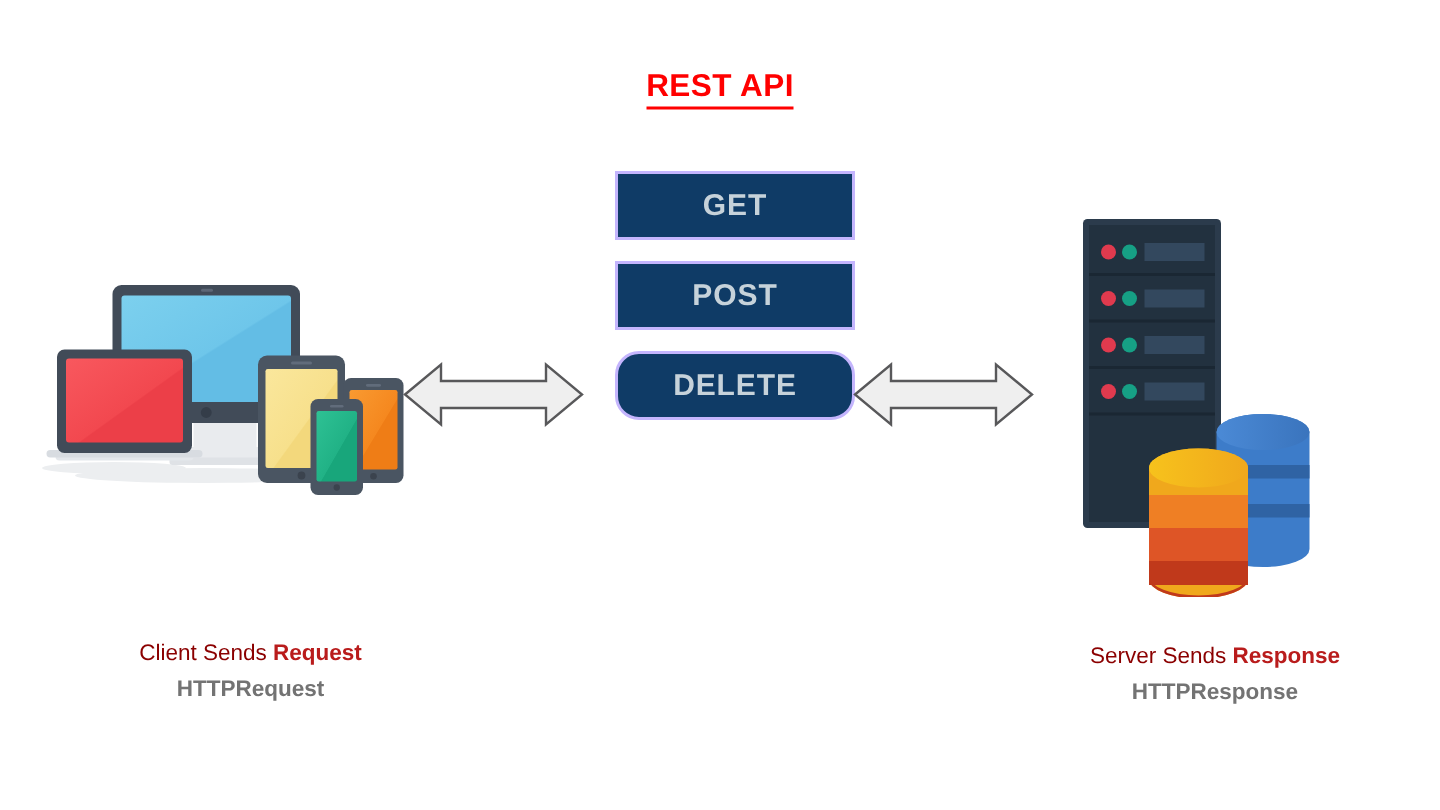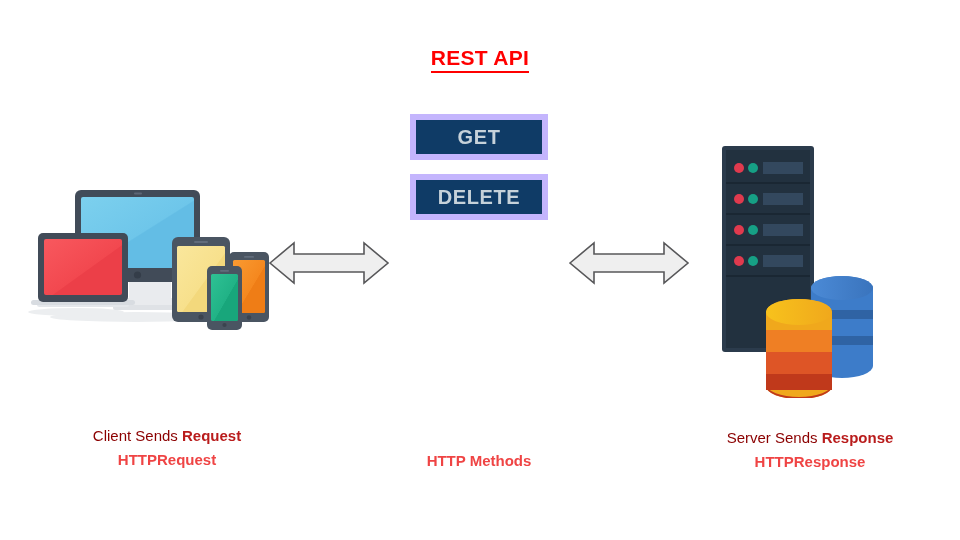--- a/index.html
+++ b/index.html
@@ -44,36 +44,36 @@
 
   
   .methods {
     position: absolute;
     left: 410px;
     top: 114px;
     width: 138px;
   }
   .method-btn {
     box-sizing: border-box;
-    width: 138px;
+    width: 160px;
     height: 46px;
     margin-bottom: 14px;
     background: #0f3b66;
-    border: 6px solid #c4b5fd;
+    border: 2px solid #c4b5fd;
     color: #c6d2da;
     font-size: 20px;
     font-weight: bold;
     letter-spacing: 0.6px;
     display: flex;
     align-items: center;
     justify-content: center;
     cursor: pointer;
     user-select: none;
   }
-  .method-btn:last-child { margin-bottom: 16px; }
+  .method-btn:last-child { margin-bottom: 16px; border-radius: 16px; }
 
   
   .arrow {
     position: absolute;
     top: 240px;
     width: 122px;
     height: 46px;
   }
   .arrow.left  { left: 268px; }
   .arrow.right { left: 568px; }
@@ -86,21 +86,21 @@
   .caption .line1 {
     font-size: 15px;
     color: #8b0000;
     font-weight: normal;
     white-space: nowrap;
     line-height: 20px;
   }
   .caption .line1 b { font-weight: bold; color: #b91c1c; }
   .caption .line2 {
     font-size: 15px;
-    color: #ef4444;
+    color: #737373;
     font-weight: bold;
     white-space: nowrap;
     line-height: 22px;
     margin-top: 3px;
   }
   .caption.client { left: 17px;  top: 426px; width: 300px; }
   .caption.center { left: 380px; top: 450px; width: 198px; }
   .caption.server { left: 660px; top: 428px; width: 300px; }
 
   .caption.center .line2 { margin-top: 0; }
@@ -209,20 +209,21 @@
   </div>
 
   <div class="arrow left">
     <svg width="122" height="46" viewBox="0 0 122 46" xmlns="http://www.w3.org/2000/svg">
       <polygon points="2,23 26,3 26,14 96,14 96,3 120,23 96,43 96,32 26,32 26,43" fill="#efefef" stroke="#58585a" stroke-width="1.6" stroke-linejoin="miter"></polygon>
     </svg>
   </div>
 
   <div class="methods">
     <div class="method-btn">GET</div>
+    <div class="method-btn">POST</div>
     <div class="method-btn">DELETE</div>
   </div>
 
   <div class="arrow right">
     <svg width="122" height="46" viewBox="0 0 122 46" xmlns="http://www.w3.org/2000/svg">
       <polygon points="2,23 26,3 26,14 96,14 96,3 120,23 96,43 96,32 26,32 26,43" fill="#efefef" stroke="#58585a" stroke-width="1.6" stroke-linejoin="miter"></polygon>
     </svg>
   </div>
 
   <div class="server-art">
@@ -287,22 +288,19 @@
         <ellipse cx="95" cy="172" rx="33" ry="13" fill="url(#dbOrTop)"></ellipse>
       </g>
     </svg>
   </div>
 
   <div class="caption client">
     <div class="line1"><span>Client Sends </span><b>Request</b></div>
     <div class="line2">HTTPRequest</div>
   </div>
 
-  <div class="caption center">
-    <div class="line2">HTTP Methods</div>
-  </div>
 
   <div class="caption server">
     <div class="line1"><span>Server Sends </span><b>Response</b></div>
     <div class="line2">HTTPResponse</div>
   </div>
 
 </div>
 
 </body></html>

